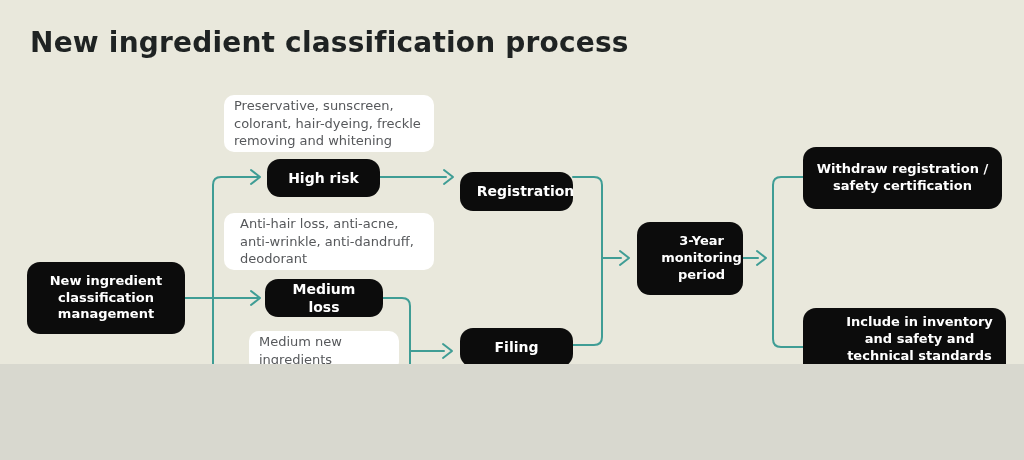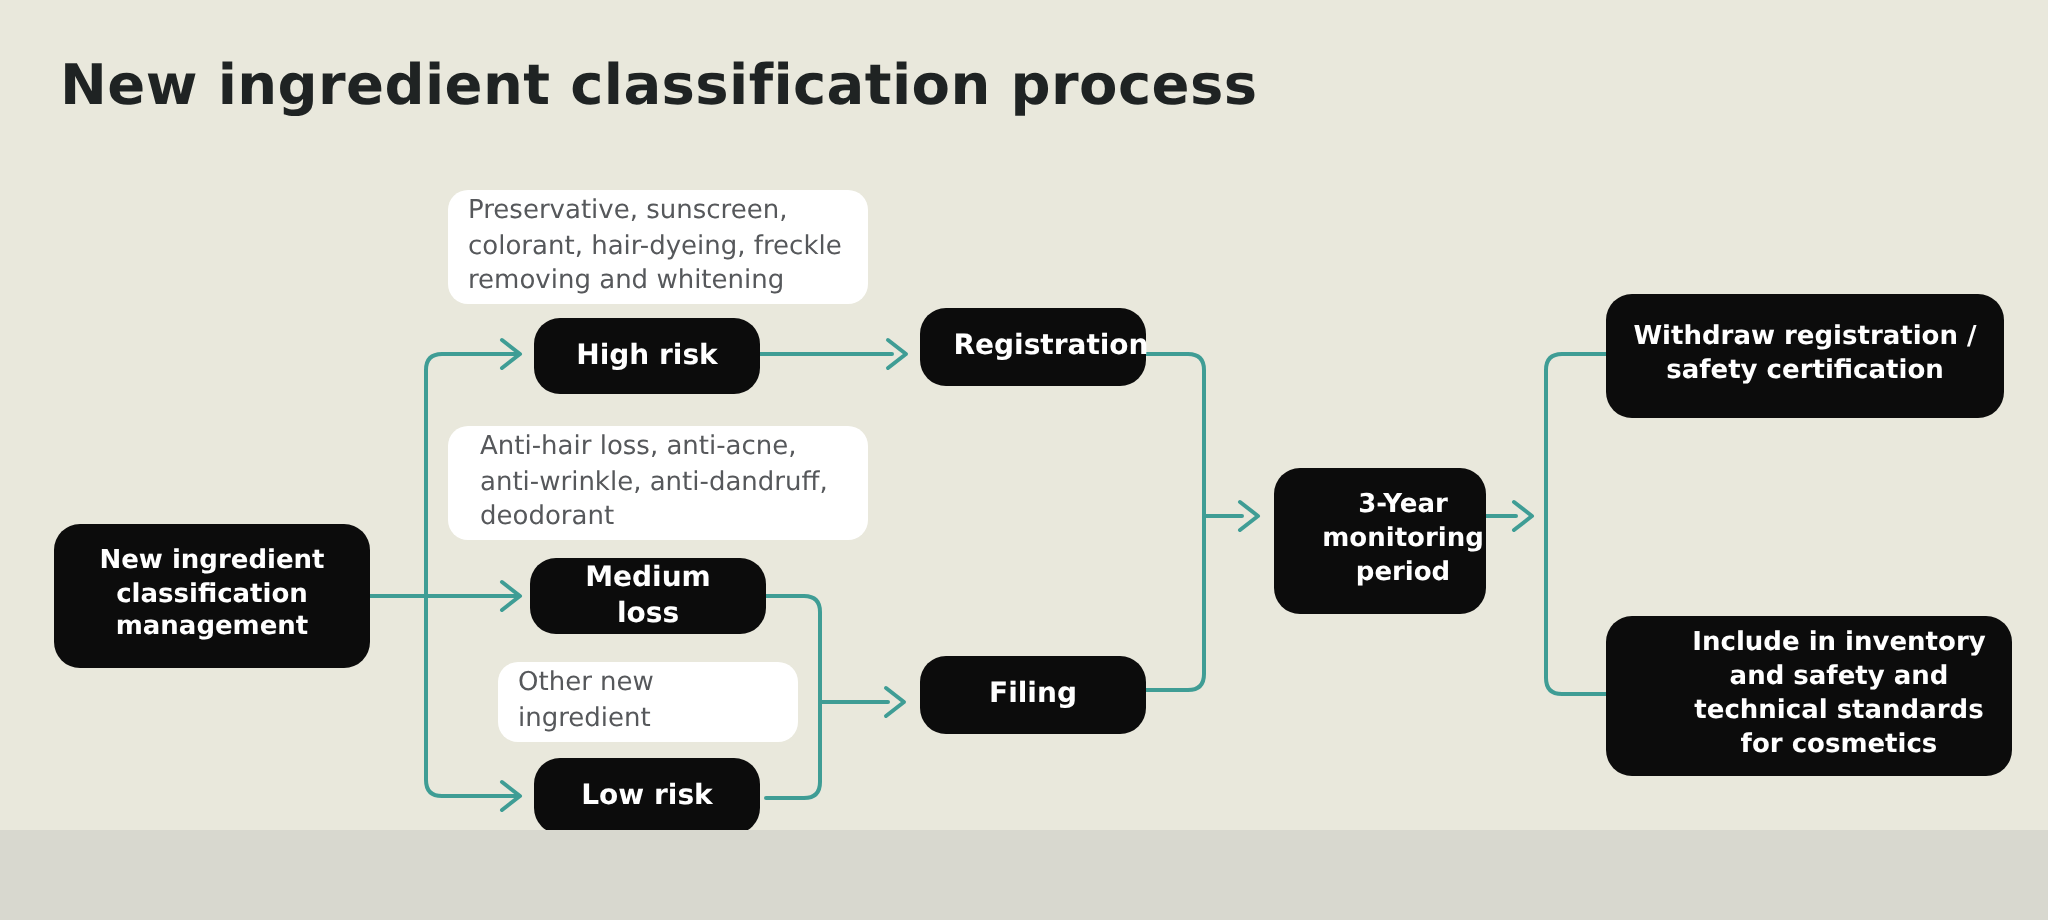--- a/index.html
+++ b/index.html
@@ -1,20 +1,20 @@
 <!DOCTYPE html>
 <html style="--background: #e9e8dc; --title-text: #1f2323; --node-bg: #0c0c0c; --node-text: #ffffff; --note-bg: #ffffff; --note-text: #56585b; --connector: #3f9d95;"><head>
 <meta charset="utf-8">
 <style>
   * { margin: 0; padding: 0; box-sizing: border-box; }
   html, body { background: #d8d8cf; }
   .stage {
     position: relative;
     width: 1024px;
-    height: 415px;
+    height: 364px;
     background: var(--background, #e9e8dc);
     overflow: hidden;
     font-family: "DejaVu Sans", "Liberation Sans", sans-serif;
   }
   .title {
     position: absolute;
     left: 30px;
     top: 26px;
     font-size: 28px;
     font-weight: bold;
@@ -83,25 +83,25 @@
     <path d="M573,177 H594 Q602,177 602,185 V337 Q602,345 594,345 H573 M602,258 H621"></path>
     <path d="M620,251 L629,258 L620,265"></path>
 
     <path d="M742,258 H758"></path>
     <path d="M757,251 L766,258 L757,265"></path>
     <path d="M803,177 H781 Q773,177 773,185 V339 Q773,347 781,347 H803"></path>
   </svg>
 
   <div class="note" style="left:224px; top:95px; width:210px; height:57px;">Preservative, sunscreen, colorant, hair-dyeing, freckle removing and whitening</div>
   <div class="note" style="left:224px; top:213px; width:210px; height:57px;padding-left:16px;">Anti-hair loss, anti-acne, anti-wrinkle, anti-dandruff, deodorant</div>
-  <div class="note" style="left:249px; top:331px; width:150px; height:40px;">Other new ingredient</div>
+  <div class="note" style="left:249px; top:331px; width:150px; height:40px;">Medium new ingredients</div>
 
   <div class="node" style="left:27px; top:262px; width:158px; height:72px;">New ingredient classification management</div>
   <div class="node single" style="left:267px; top:159px; width:113px; height:38px;">High risk</div>
   <div class="node single" style="left:265px; top:279px; width:118px; height:38px;">Medium loss</div>
   <div class="node single" style="left:267px; top:379px; width:113px; height:38px;">Low risk</div>
-  <div class="node single" style="left:460px; top:154px; width:113px; height:39px;padding-left:28px;">Registration</div>
+  <div class="node single" style="left:460px; top:172px; width:113px; height:39px;padding-left:28px;">Registration</div>
   <div class="node single" style="left:460px; top:328px; width:113px; height:39px;">Filing</div>
-  <div class="node" style="left:637px; top:234px; width:106px; height:73px;padding-left:33px;">3-Year monitoring period</div>
+  <div class="node" style="left:637px; top:222px; width:106px; height:73px;padding-left:33px;">3-Year monitoring period</div>
   <div class="node" style="left:803px; top:147px; width:199px; height:62px;">Withdraw registration / safety certification</div>
   <div class="node" style="left:803px; top:308px; width:203px; height:80px;padding-left:40px;">Include in inventory and safety and technical standards for cosmetics</div>
 
 </div>
 
 </body></html>

